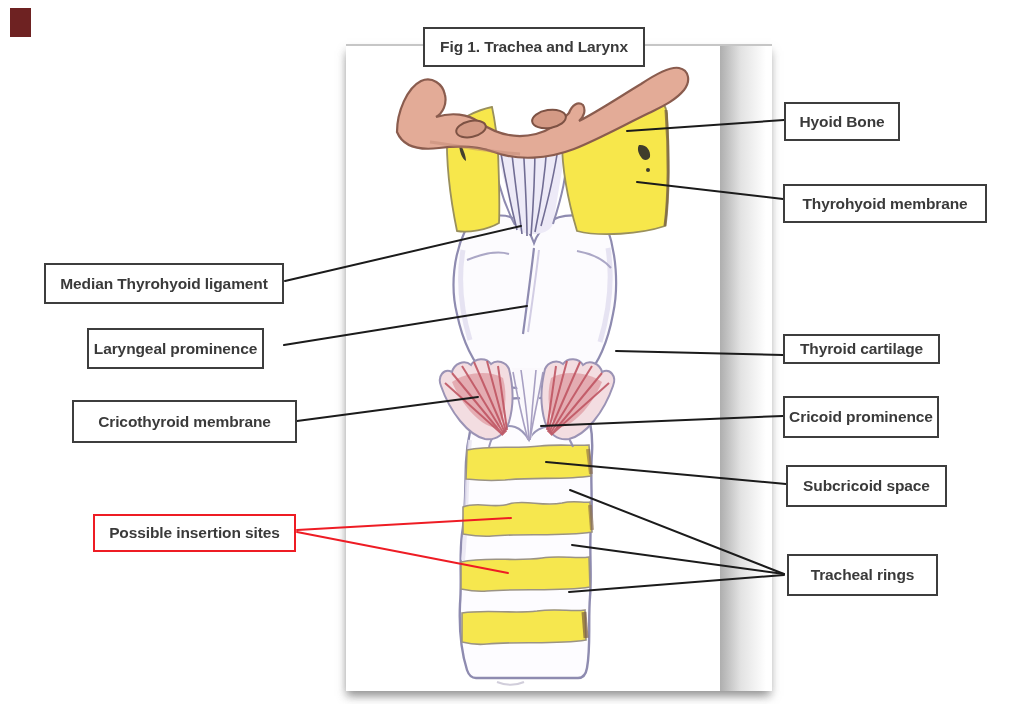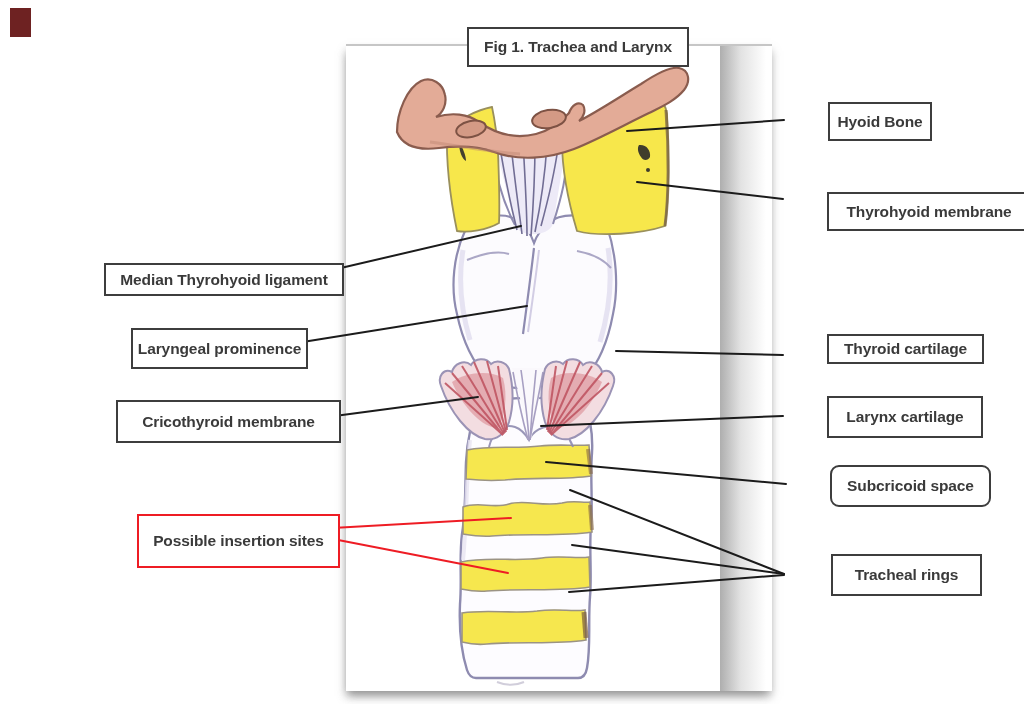--- a/index.html
+++ b/index.html
@@ -17,21 +17,21 @@
   .panel-shade {
     position:absolute; top:0; left:374px; width:46px; height:100%;
     background:linear-gradient(to right, rgba(108,108,108,0.55) 0%, rgba(160,160,160,0.30) 45%, rgba(255,255,255,0) 100%);
   }
   svg.overlay { position:absolute; left:0; top:0; width:1024px; height:704px; }
   .label-box {
     position:absolute; box-sizing:border-box;
     border:2px solid #3d3d3d; background:#ffffff;
     display:flex; align-items:center; justify-content:center;
     font-size:15.5px; font-weight:600; color:#3a3a3a;
-    letter-spacing:-0.1px; white-space:nowrap; z-index:5;margin-left:44px;
+    letter-spacing:-0.1px; white-space:nowrap; z-index:5;
   }
   .label-box.red { border-color:#ee1c24; }
 </style>
 </head>
 <body>
 
 <div class="corner-accent"></div>
 
 <div class="scan-panel">
   <div class="panel-shade"></div>
@@ -139,31 +139,31 @@
   </g>
 
   <g stroke="#ee1c24" stroke-width="2" stroke-linecap="round">
     <line x1="297" y1="530" x2="511" y2="518"></line>
     <line x1="297" y1="532" x2="508" y2="573"></line>
   </g>
 </svg>
 
 <div class="label-box" style="left:423px; top:27px; width:222px; height:40px;">Fig 1. Trachea and Larynx</div>
 
-<div class="label-box" style="left:784px; top:102px; width:104px; height:39px;">Hyoid Bone</div>
+<div class="label-box" style="left:784px; top:102px; width:116px; height:39px;">Hyoid Bone</div>
 
-<div class="label-box" style="left:783px; top:192px; width:204px; height:39px;">Thyrohyoid membrane</div>
+<div class="label-box" style="left:783px; top:184px; width:204px; height:39px;">Thyrohyoid membrane</div>
 
-<div class="label-box" style="left:60px; top:263px; width:240px; height:33px;">Median Thyrohyoid ligament</div>
+<div class="label-box" style="left:44px; top:263px; width:240px; height:41px;">Median Thyrohyoid ligament</div>
 
 <div class="label-box" style="left:87px; top:328px; width:177px; height:41px;">Laryngeal prominence</div>
 
 <div class="label-box" style="left:783px; top:334px; width:157px; height:30px;">Thyroid cartilage</div>
 
 <div class="label-box" style="left:72px; top:400px; width:225px; height:43px;">Cricothyroid membrane</div>
 
-<div class="label-box" style="left:783px; top:396px; width:156px; height:42px;">Larynx cartilage</div>
+<div class="label-box" style="left:783px; top:396px; width:156px; height:42px;">Cricoid prominence</div>
 
-<div class="label-box" style="left:786px; top:465px; width:161px; height:42px;border-radius:9px;">Subcricoid space</div>
+<div class="label-box" style="left:786px; top:465px; width:161px; height:42px;">Subcricoid space</div>
 
-<div class="label-box red" style="left:93px; top:514px; width:203px; height:54px;">Possible insertion sites</div>
+<div class="label-box red" style="left:93px; top:514px; width:203px; height:38px;">Possible insertion sites</div>
 
 <div class="label-box" style="left:787px; top:554px; width:151px; height:42px;">Tracheal rings</div>
 
 </body></html>

